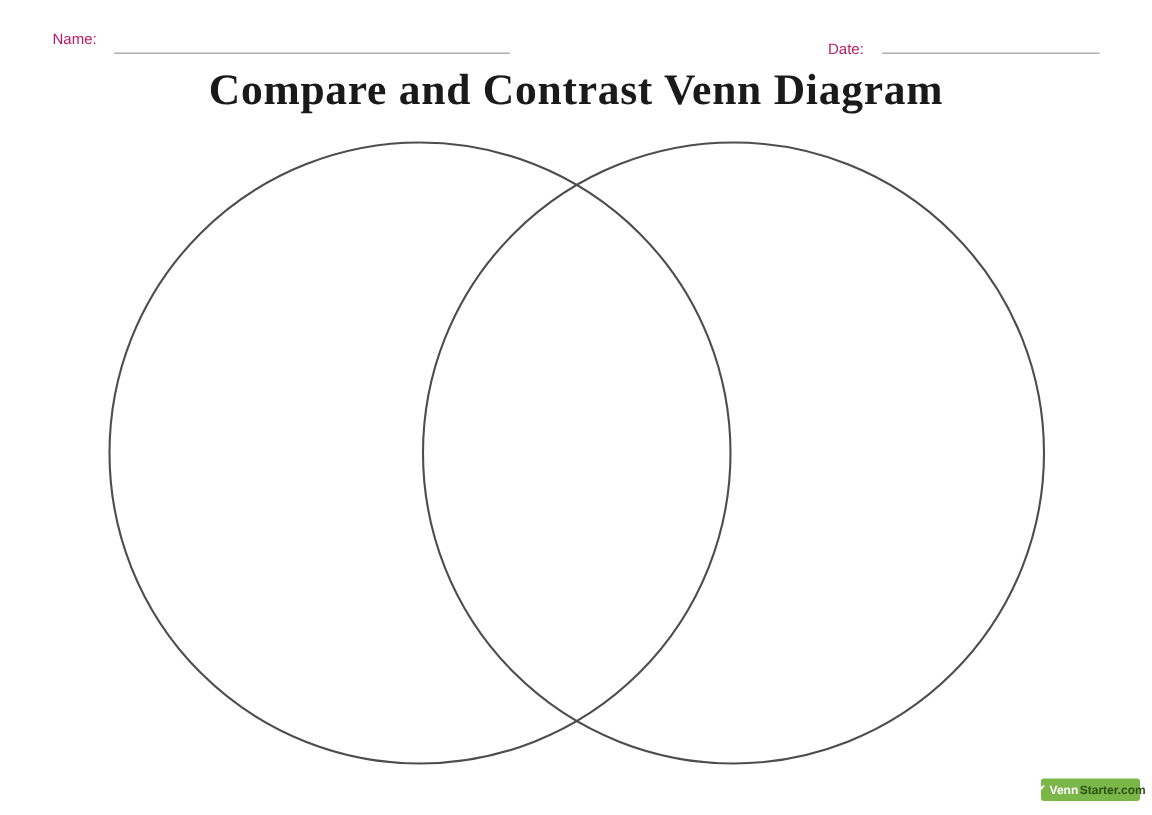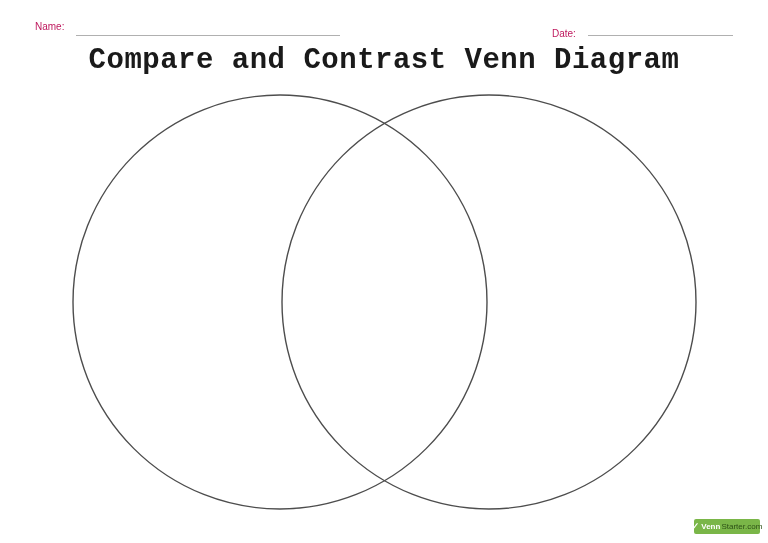--- a/index.html
+++ b/index.html
@@ -30,21 +30,21 @@
   }
   .name-line { left: 76px; top: 35px; width: 264px; }
   .date-line { left: 588px; top: 35px; width: 145px; }
   .page-title {
     position: absolute;
     top: 44px;
     left: 0;
     width: 768px;
     margin: 0;
     text-align: center;
-    font-family: Liberation Mono, monospace;
+    font-family: Liberation Serif, serif;
     font-weight: 700;
     font-size: 29px;
     letter-spacing: 0.5px;
     color: #1a1a1a;
     white-space: nowrap;
   }
   .venn-svg {
     position: absolute;
     left: 0;
     top: 0;
@@ -75,21 +75,21 @@
     font-weight: 700;
     font-size: 9px;
     margin-right: 1px;
   }
   .badge .brand-primary {
     color: #ffffff;
     font-weight: 700;
   }
   .badge .brand-secondary {
     color: #2d5016;
-    font-weight: 400;
+    font-weight: 700;
   }
 </style>
 </head>
 <body>
 
 <div class="page">
 
   <span class="field-label name-label">Name:</span>
   <span class="fill-line name-line"></span>
 

